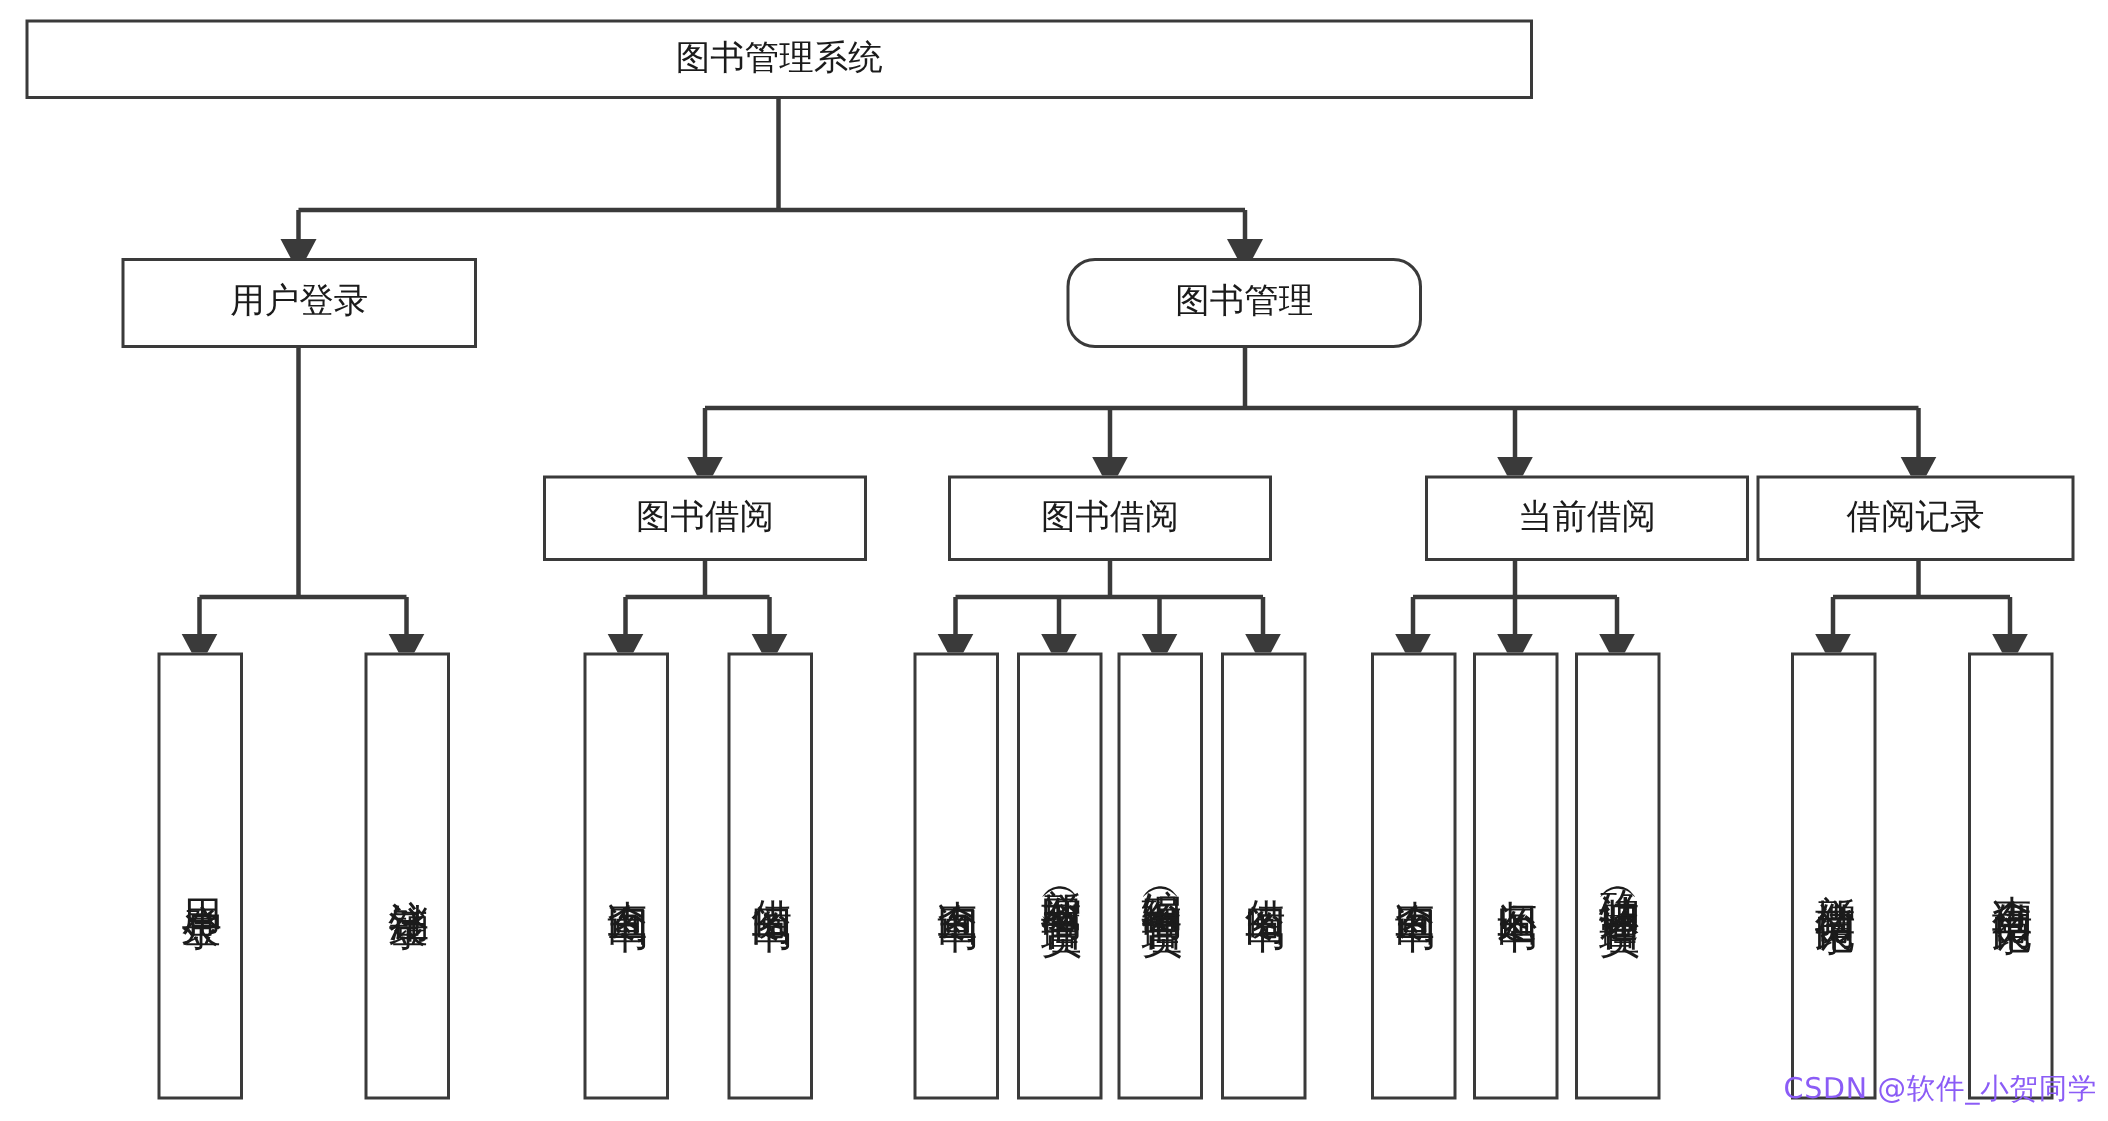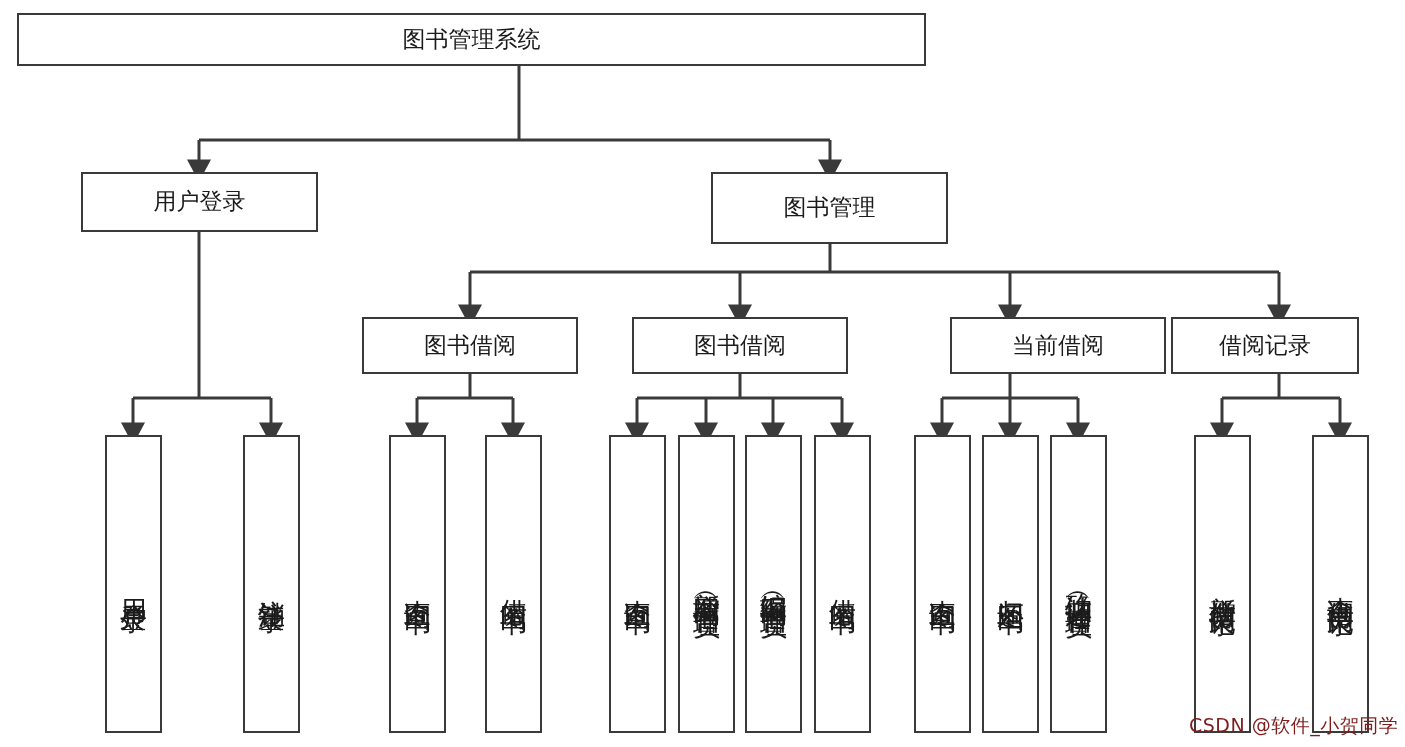--- a/index.html
+++ b/index.html
@@ -54,21 +54,21 @@
     writing-mode: vertical-rl;
     text-orientation: upright;
     font-size: 27px;
     letter-spacing: 3px;
   }
   .watermark {
     position: absolute;
     left: 1189px;
     top: 713px;
     font-size: 19px;
-    color: #7f1d1d;
+    color: #8b5cf6;
     white-space: nowrap;
     letter-spacing: 0.5px;
   }
 </style>
 </head>
 <body>
 
 <div id="canvas">
 
   <svg class="edges" viewBox="0 0 1405 747">
@@ -114,41 +114,41 @@
       <path d="M1010,398 L1010,429" marker-end="url(#arrow)"></path>
       <path d="M1078,398 L1078,429" marker-end="url(#arrow)"></path>
 
       <path d="M1279,374 L1279,398"></path>
       <path d="M1222,398 L1340,398"></path>
       <path d="M1222,398 L1222,429" marker-end="url(#arrow)"></path>
       <path d="M1340,398 L1340,429" marker-end="url(#arrow)"></path>
     </g>
   </svg>
 
-  <div class="node root horiz" style="left:17px; top:13px; width:909px; height:53px;">
+  <div class="node root horiz" style="left:17px; top:13px; width:1005px; height:53px;">
     <span class="label">图书管理系统</span>
   </div>
 
   <div class="node horiz" style="left:81px; top:172px; width:237px; height:60px;">
     <span class="label">用户登录</span>
   </div>
-  <div class="node horiz" style="left:711px; top:172px; width:237px; height:72px;">
+  <div class="node horiz" style="left:711px; top:172px; width:237px; height:60px;border-radius:19px;">
     <span class="label">图书管理</span>
   </div>
 
   <div class="node horiz" style="left:362px; top:317px; width:216px; height:57px;">
     <span class="label">图书借阅</span>
   </div>
   <div class="node horiz" style="left:632px; top:317px; width:216px; height:57px;">
     <span class="label">图书借阅</span>
   </div>
   <div class="node horiz" style="left:902px; top:317px; width:216px; height:57px;margin-left:48px;">
     <span class="label">当前借阅</span>
   </div>
-  <div class="node horiz" style="left:1171px; top:317px; width:188px; height:57px;">
+  <div class="node horiz" style="left:1171px; top:317px; width:212px; height:57px;">
     <span class="label">借阅记录</span>
   </div>
 
   <div class="node vert" style="left:105px; top:435px; width:57px; height:298px;">
     <span class="label">用户登录</span>
   </div>
   <div class="node vert" style="left:243px; top:435px; width:57px; height:298px;">
     <span class="label">注销登录</span>
   </div>
 

